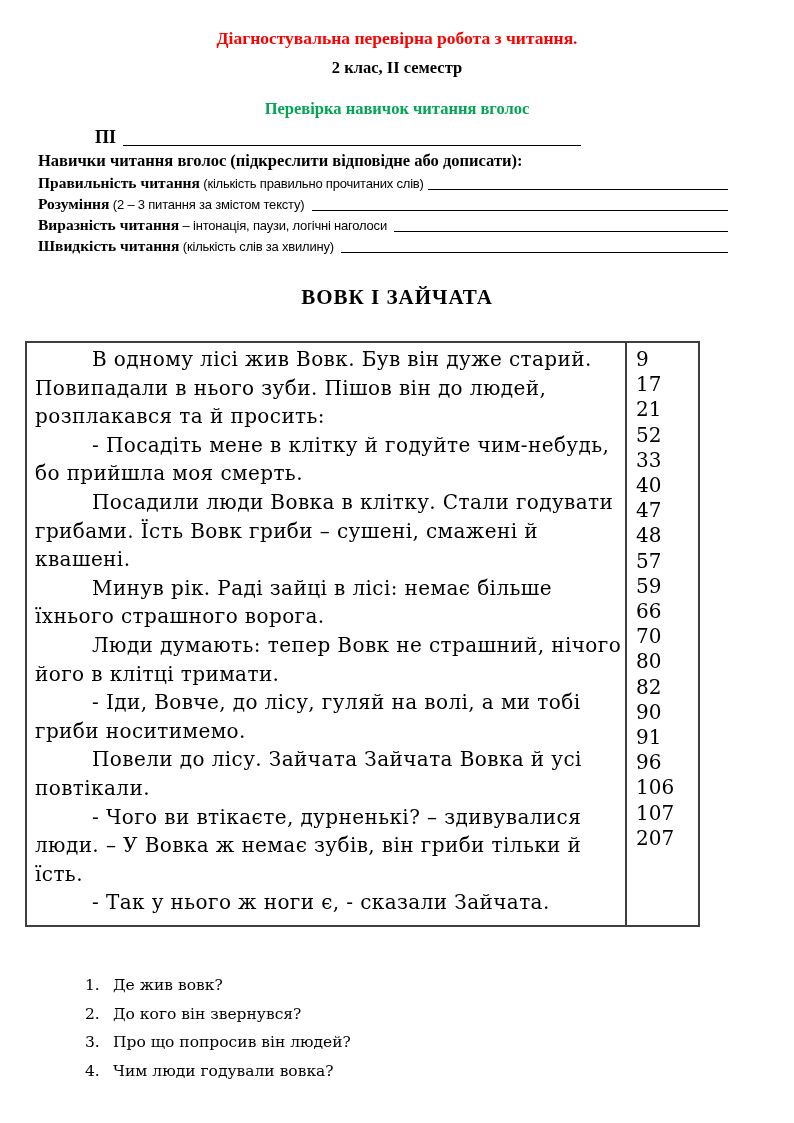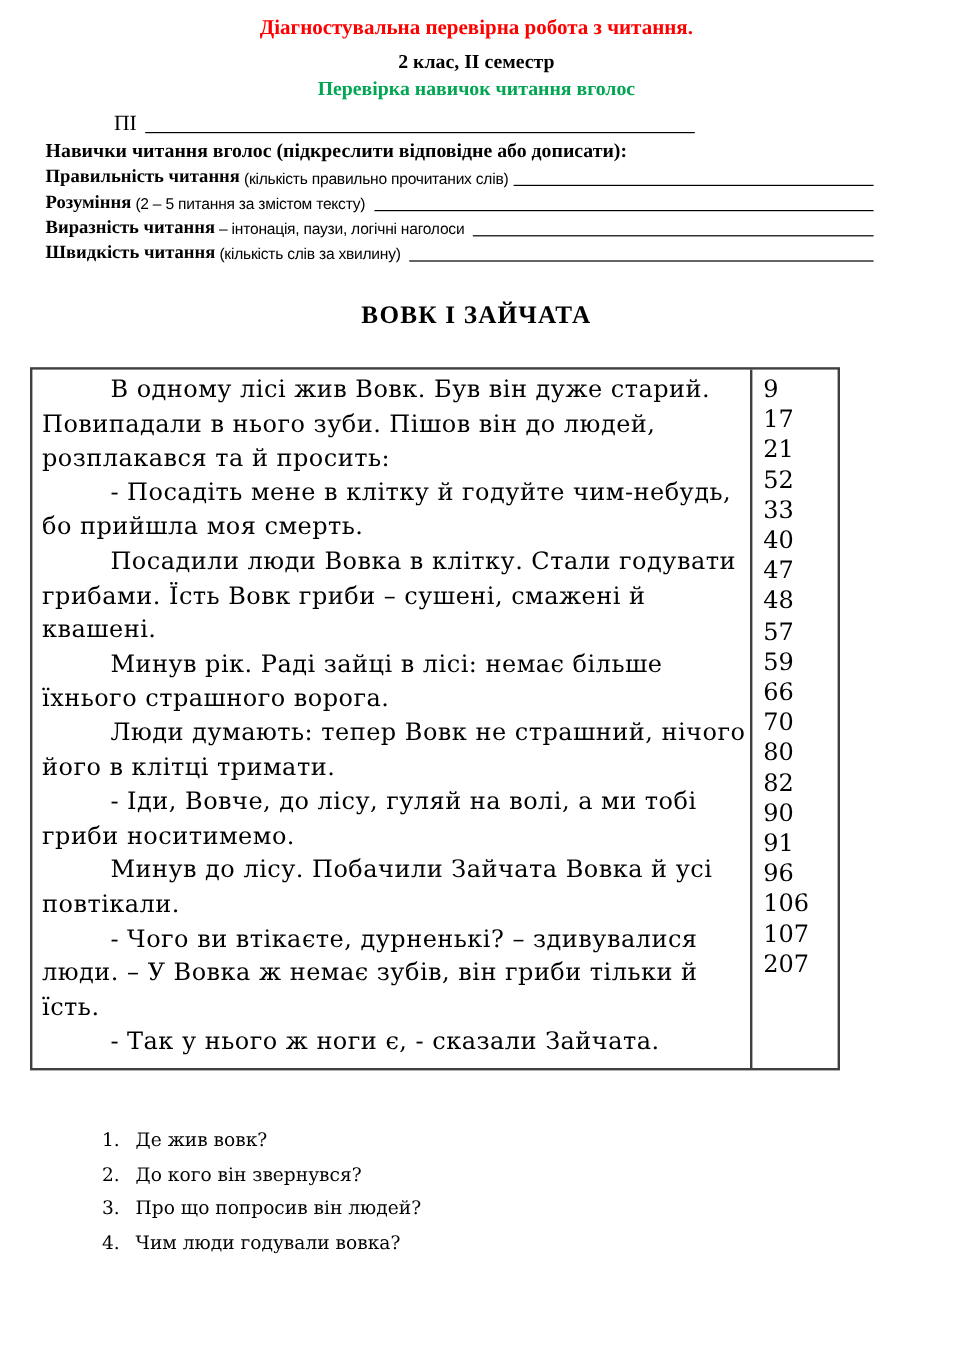--- a/index.html
+++ b/index.html
@@ -9,28 +9,28 @@
     height: 1123px;
     margin: 0 auto;
     background: #ffffff;
     color: #000000;
     font-family: "Liberation Serif", serif;
     overflow: hidden;
     box-sizing: border-box;
   }
 
   
-  .hdr { text-align: center; padding-top: 12px; }
+  .hdr { text-align: center; padding-top: 28px; }
   .hdr-red   { color: #ff0000; font-weight: bold; font-size: 17.5px; line-height: 20px; }
   .hdr-blue  { color: #000000; font-weight: bold; font-size: 16.5px; line-height: 20px; margin-top: 10px; }
-  .hdr-green { color: #00a651; font-weight: bold; font-size: 16.5px; line-height: 20px; margin-top: 2px; }
+  .hdr-green { color: #00a651; font-weight: bold; font-size: 16.5px; line-height: 20px; margin-top: 21px; }
 
   
   .name-row { display: flex; align-items: flex-end; margin: 7px 0 0 95px; height: 22px; }
-  .name-label { font-weight: normal; font-size: 18px; padding-right: 7px; margin-top: 28px; }
+  .name-label { font-weight: bold; font-size: 18px; padding-right: 7px; margin-top: 28px; }
   .name-underline { width: 458px; border-bottom: 1.5px solid #000; margin-bottom: 2px; }
 
   
   .skills-heading {
     margin: 2px 66px 0 38px;
     font-weight: bold;
     font-size: 16.5px;
     line-height: 21px;
   }
   .skills { margin: 0 66px 0 38px; }
@@ -104,21 +104,21 @@
 
 
       <div class="skill-row">
         <span class="skill-label">Правильність читання</span>
         <span class="skill-desc"> (кількість правильно прочитаних слів)</span>
         <span class="skill-underline"></span>
       </div>
 
       <div class="skill-row">
         <span class="skill-label">Розуміння</span>
-        <span class="skill-desc"> (2 – 5 питання за змістом тексту) </span>
+        <span class="skill-desc"> (2 – 3 питання за змістом тексту) </span>
         <span class="skill-underline"></span>
       </div>
 
       <div class="skill-row">
         <span class="skill-label">Виразність читання</span>
         <span class="skill-desc"> – інтонація, паузи, логічні наголоси </span>
         <span class="skill-underline"></span>
       </div>
 
       <div class="skill-row">
@@ -146,21 +146,21 @@
 
         <p class="story-par">Минув рік. Раді зайці в лісі: немає більше
 їхнього страшного ворога.</p>
 
         <p class="story-par">Люди думають: тепер Вовк не страшний, нічого
 його в клітці тримати.</p>
 
         <p class="story-par">- Іди, Вовче, до лісу, гуляй на волі, а ми тобі
 гриби носитимемо.</p>
 
-        <p class="story-par">Минув до лісу. Побачили Зайчата Вовка й усі
+        <p class="story-par">Повели до лісу. Зайчата Зайчата Вовка й усі
 повтікали.</p>
 
         <p class="story-par">- Чого ви втікаєте, дурненькі? – здивувалися
 люди. – У Вовка ж немає зубів, він гриби тільки й
 їсть.</p>
 
         <p class="story-par">- Так у нього ж ноги є, - сказали Зайчата.</p>
       </div>
     <div class="story-nums">
 

